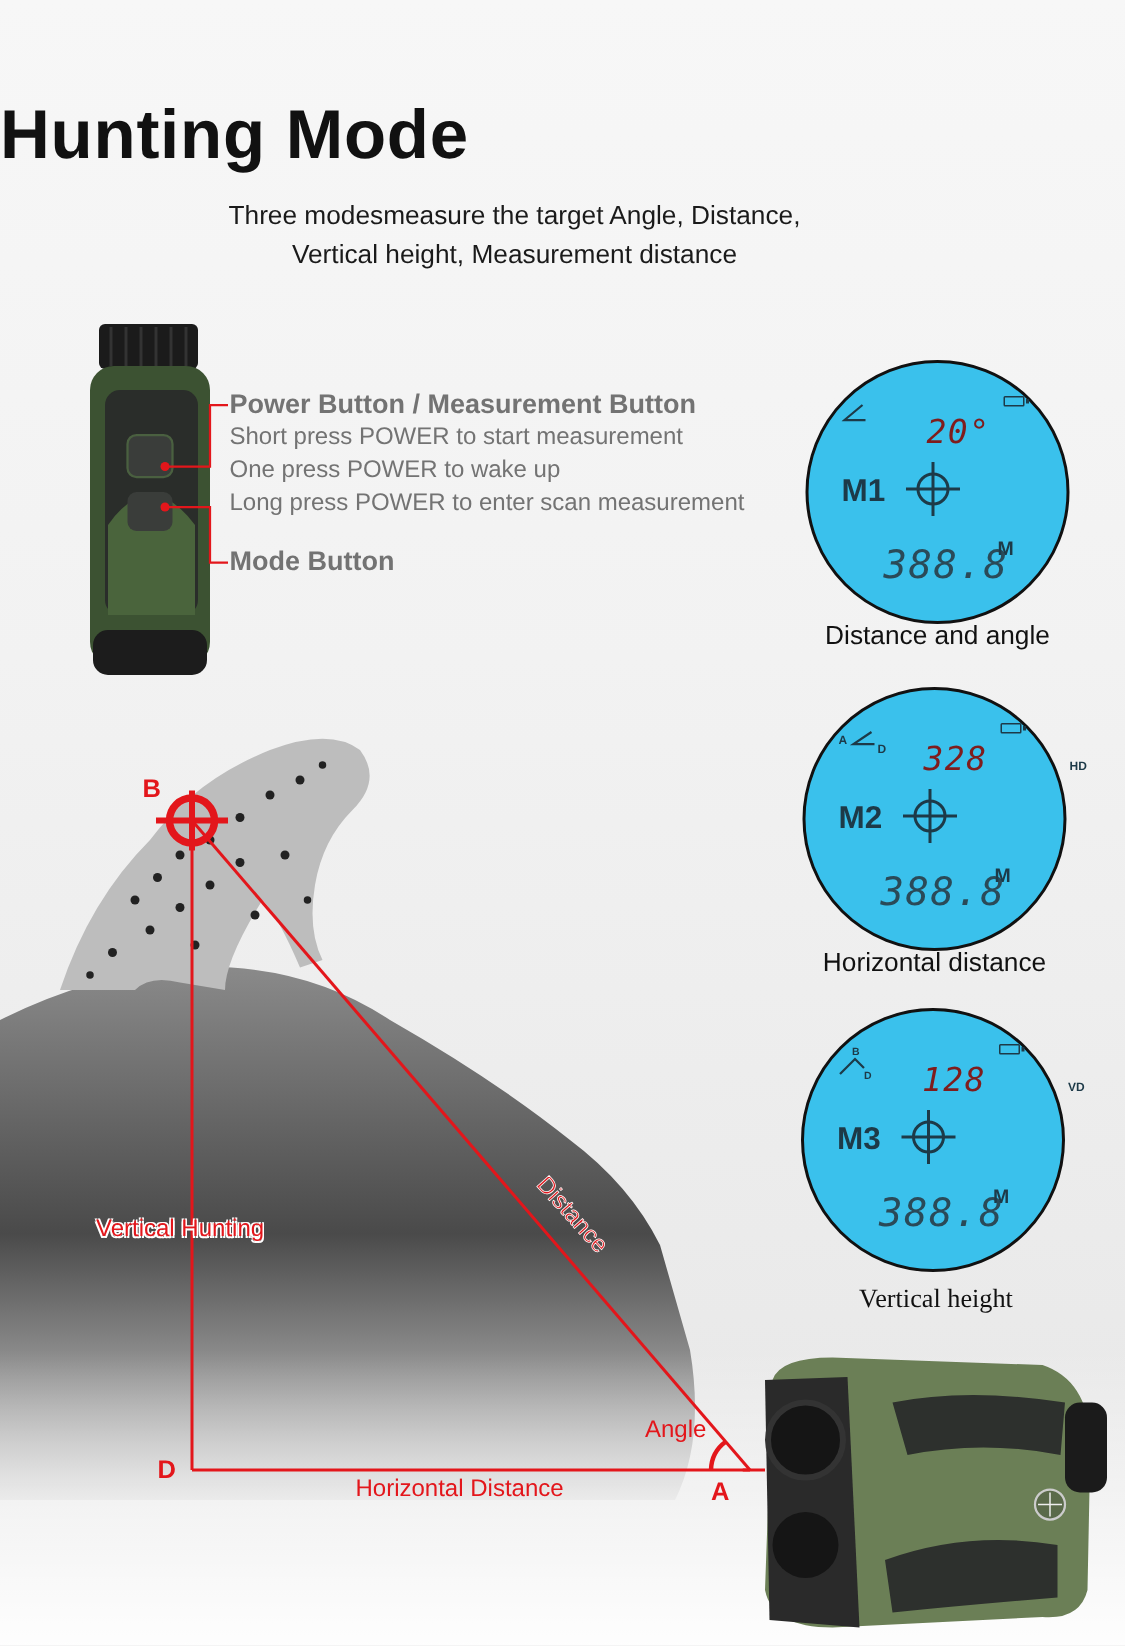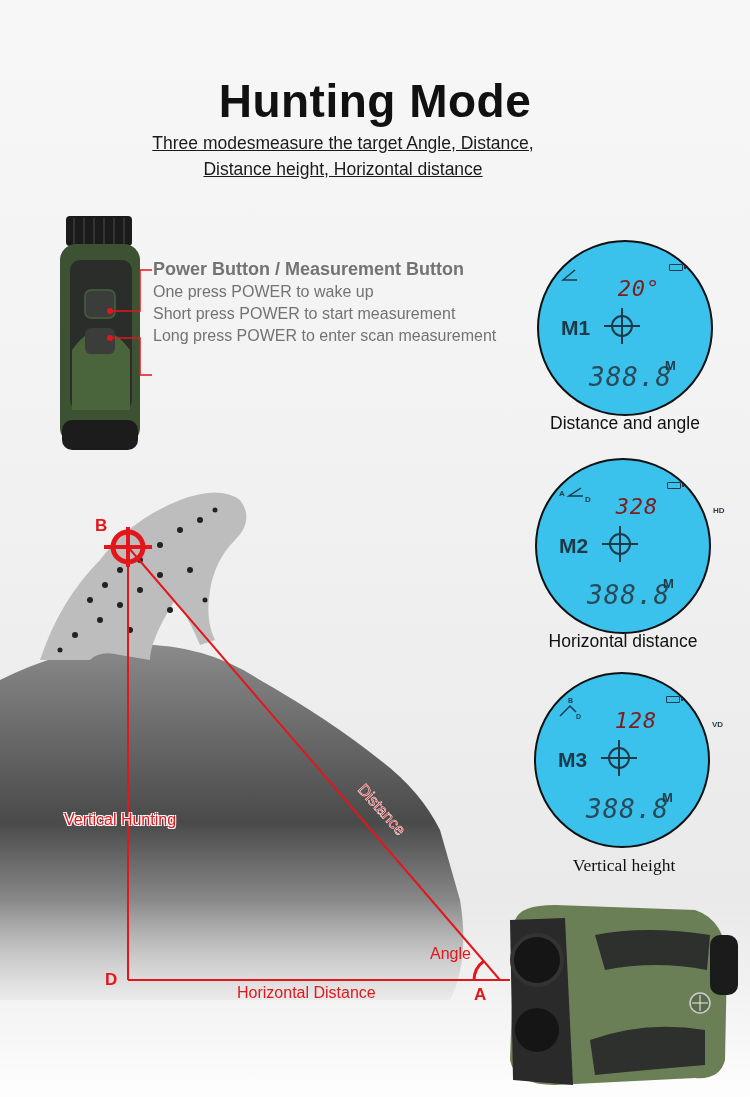--- a/index.html
+++ b/index.html
@@ -4,26 +4,26 @@
 <style>
   * { box-sizing: border-box; margin: 0; padding: 0; }
   html, body { width: 750px; height: 1097px; overflow: hidden; }
   body {
     position: relative;
     font-family: "Liberation Sans", "DejaVu Sans", sans-serif;
     background: linear-gradient(180deg, #f7f7f7 0%, #f2f2f2 40%, #ececec 70%, #e6e6e6 100%);
     color: #111;
   }
   .title {
-    position: absolute; left: 0; top: 62px; width: 750px; text-align: center;
-    font-size: 46px; font-weight: 700; letter-spacing: 0.5px; margin-top: 12px;
+    position: absolute; left: 0; top: 62px; width: 750px; text-align: left;
+    font-size: 46px; font-weight: 700; letter-spacing: 0.5px;
   }
   .subtitle {
     position: absolute; left: 0; top: 130px; width: 686px; text-align: center;
-    font-size: 17.5px; line-height: 26px; color: #1a1a1a; text-decoration: underline;
+    font-size: 17.5px; line-height: 26px; color: #1a1a1a;
   }
   .mono-device { position: absolute; left: 52px; top: 210px; width: 100px; height: 245px; }
   .btn-info { position: absolute; left: 153px; font-size: 16px; line-height: 22px; color: #737373; }
   .btn-info h3 { font-size: 18px; font-weight: 700; line-height: 24px; }
   .btn-power { top: 257px; }
   .btn-mode { top: 362px; }
 
   .lcd { position: absolute; width: 176px; height: 176px; border-radius: 50%;
          background: #3ac1ec; border: 2px solid #111; }
   .lcd .mode { position: absolute; left: 22px; top: 74px; font-size: 21px; font-weight: 700; color: #1d3a48; }
@@ -43,21 +43,21 @@
   .lbl-red { position: absolute; color: #e3161b; font-size: 16px; }
   .lbl-letter { position: absolute; color: #e3161b; font-size: 17px; font-weight: 700; }
   .lbl-outline { color: #e3161b; text-shadow: -1px -1px 0 #fff, 1px -1px 0 #fff, -1px 1px 0 #fff, 1px 1px 0 #fff; font-weight: 400; }
 </style>
 </head>
 <body>
 
 <div class="title">Hunting Mode</div>
 <div class="subtitle">
   <div>Three modesmeasure the target Angle, Distance,</div>
-  <div>Distance height, Horizontal distance</div>
+  <div>Vertical height, Measurement distance</div>
 </div>
 
 <svg class="mono-device" viewBox="0 0 100 245">
   <rect x="14" y="6" width="66" height="30" rx="4" fill="#1b1b1b"></rect>
   <g stroke="#333" stroke-width="2">
     <line x1="22" y1="8" x2="22" y2="34"></line>
       <line x1="32" y1="8" x2="32" y2="34"></line>
       <line x1="42" y1="8" x2="42" y2="34"></line>
     <line x1="52" y1="8" x2="52" y2="34"></line>
       <line x1="62" y1="8" x2="62" y2="34"></line>
@@ -70,25 +70,26 @@
   <rect x="33" y="118" width="30" height="26" rx="6" fill="#3a3d3a"></rect>
   <rect x="10" y="210" width="76" height="30" rx="10" fill="#1c1c1c"></rect>
   <circle cx="58" cy="101" r="3" fill="#e3161b"></circle>
   <circle cx="58" cy="128" r="3" fill="#e3161b"></circle>
   <polyline points="58,101 88,101 88,60 100,60" fill="none" stroke="#e3161b" stroke-width="1.5"></polyline>
   <polyline points="58,128 88,128 88,165 100,165" fill="none" stroke="#e3161b" stroke-width="1.5"></polyline>
 </svg>
 
 <div class="btn-info btn-power">
   <h3>Power Button / Measurement Button</h3>
+  <div>Short press POWER to start measurement</div>
   <div>One press POWER to wake up</div>
-  <div>Short press POWER to start measurement</div>
   <div>Long press POWER to enter scan measurement</div>
 </div>
 <div class="btn-info btn-mode">
+  <h3>Mode Button</h3>
 </div>
 
 <div class="lcd" style="left:537px; top:240px;">
   <svg class="angle-ico" viewBox="0 0 40 24">
     <polyline points="14,6 2,16 16,16" fill="none" stroke="#1d3a48" stroke-width="1.5"></polyline>
   </svg>
   <div class="batt"></div>
   <div class="topval">20°</div>
   <div class="mode">M1</div>
   <svg class="reticle" viewBox="0 0 40 40">

